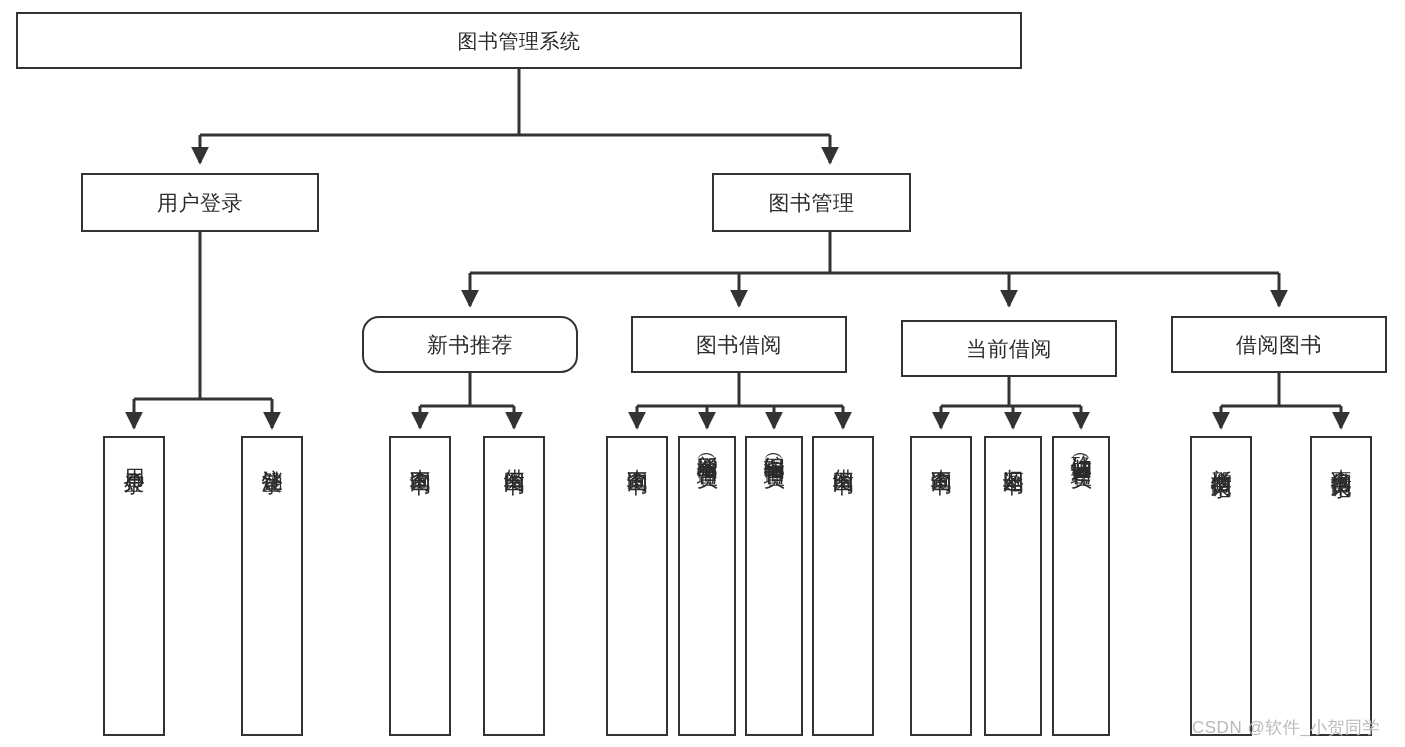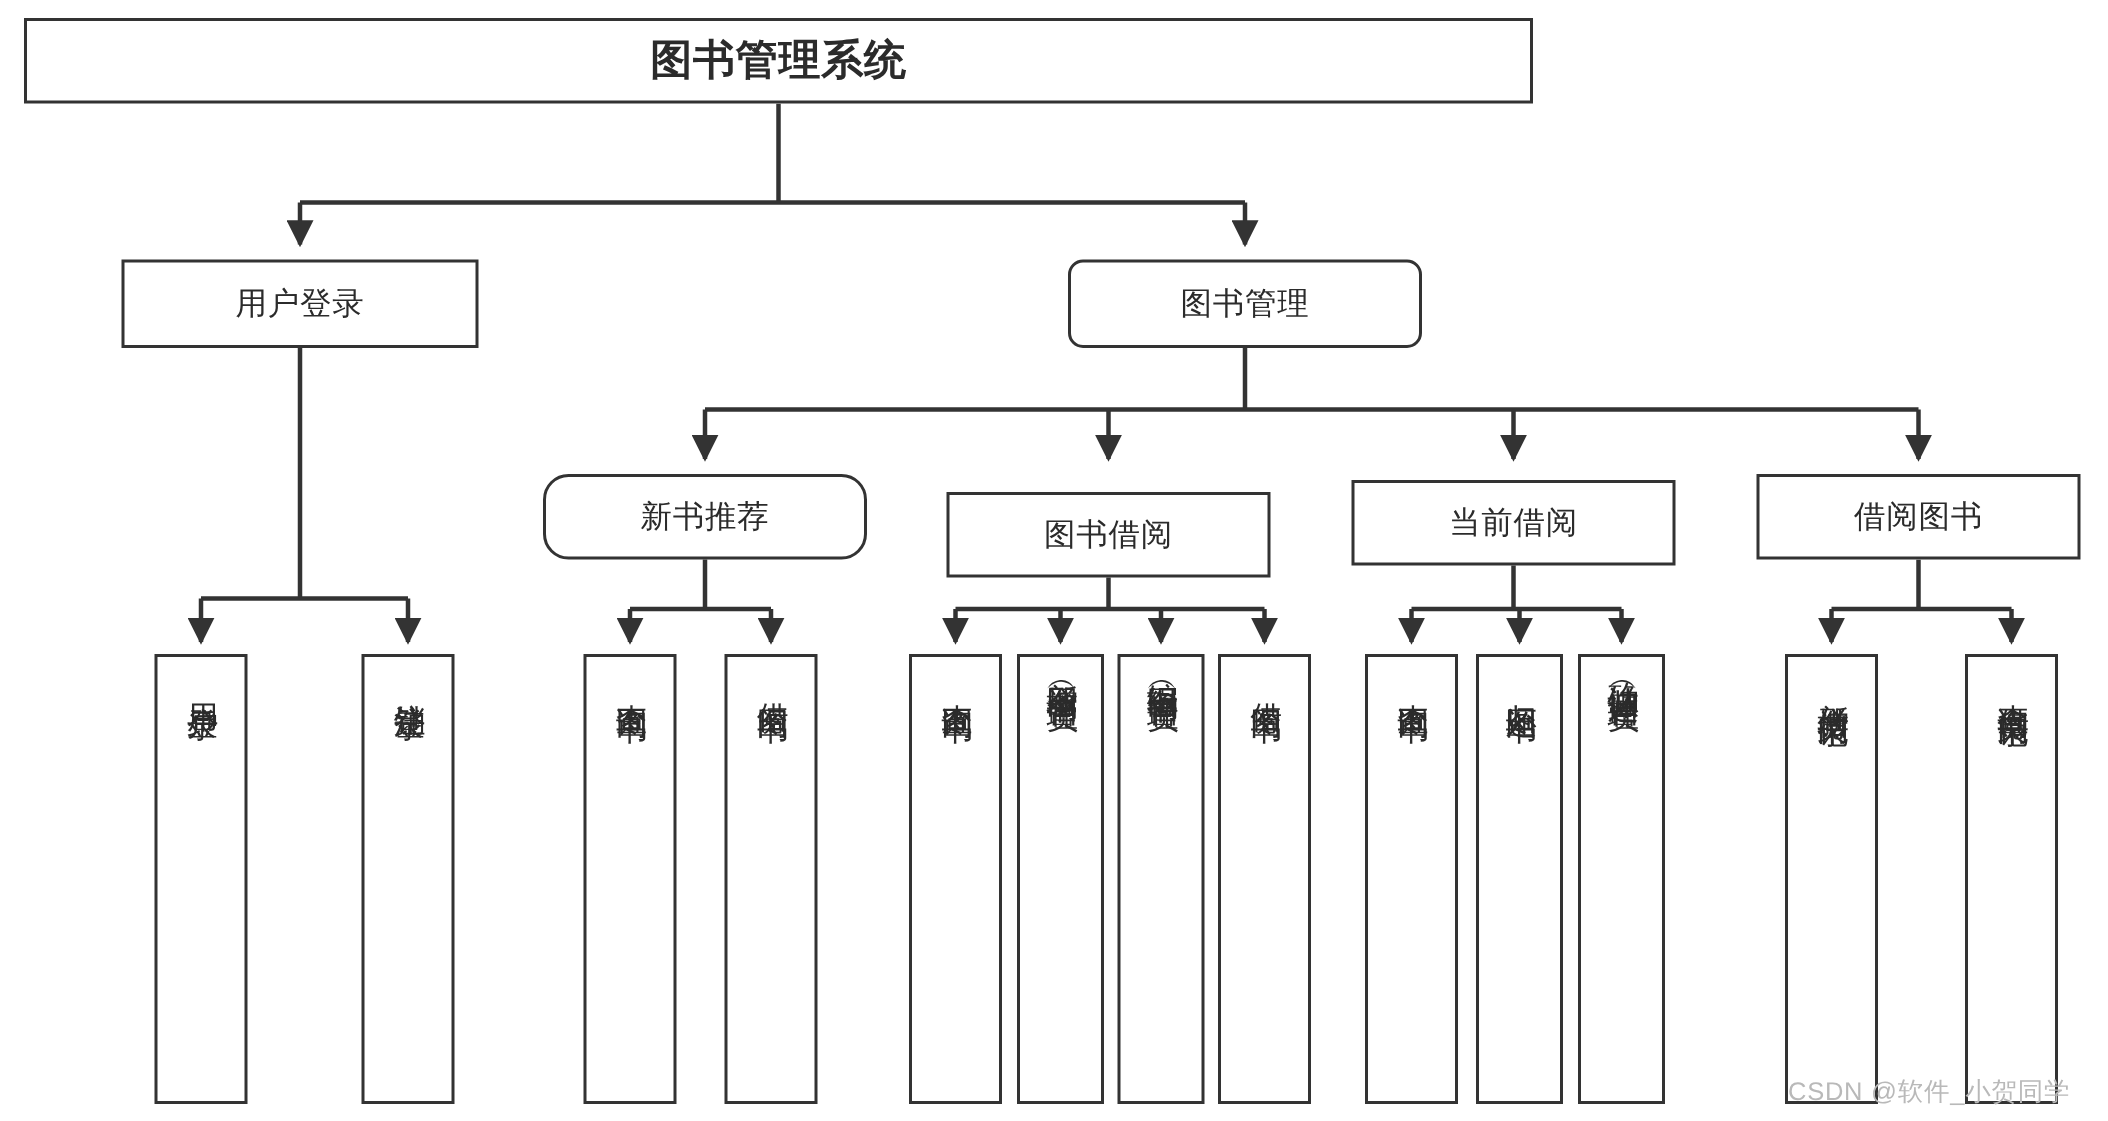--- a/index.html
+++ b/index.html
@@ -42,22 +42,21 @@
     text-align: center;
     letter-spacing: 0.5px;
   }
   
   .node.horiz .label {
     font-size: 21px;
     line-height: 1.1;
     white-space: nowrap;
   }
   .node.root .label {
-    font-size: 28px;
-    font-weight: bold;
+    font-size: 20px;
   }
   
   .node.vert {
     align-items: flex-start;
     justify-content: center;
     padding-top: 0;
   }
   .node.vert .label {
     writing-mode: vertical-rl;
     text-orientation: upright;
@@ -134,28 +133,28 @@
     </g>
   </svg>
 
   <div class="node horiz root" style="left: 16px; top: 12px; width: 1006px; height: 57px;">
     <span class="label">图书管理系统</span>
   </div>
 
   <div class="node horiz" style="left: 81px; top: 173px; width: 238px; height: 59px;">
     <span class="label">用户登录</span>
   </div>
-  <div class="node horiz" style="left: 712px; top: 173px; width: 236px; height: 59px; border-radius: 10px;">
+  <div class="node horiz" style="left: 712px; top: 173px; width: 199px; height: 59px;">
     <span class="label">图书管理</span>
   </div>
 
   <div class="node horiz" style="left: 362px; top: 316px; width: 216px; height: 57px; border-radius: 17px;">
     <span class="label">新书推荐</span>
   </div>
-  <div class="node horiz" style="left: 631px; top: 316px; width: 216px; height: 57px; margin-top: 12px;">
+  <div class="node horiz" style="left: 631px; top: 316px; width: 216px; height: 57px;">
     <span class="label">图书借阅</span>
   </div>
   <div class="node horiz" style="left: 901px; top: 320px; width: 216px; height: 57px;">
     <span class="label">当前借阅</span>
   </div>
   <div class="node horiz" style="left: 1171px; top: 316px; width: 216px; height: 57px;">
     <span class="label">借阅图书</span>
   </div>
 
   <div class="node vert" style="left: 103px; top: 436px; width: 62px; height: 300px;">

